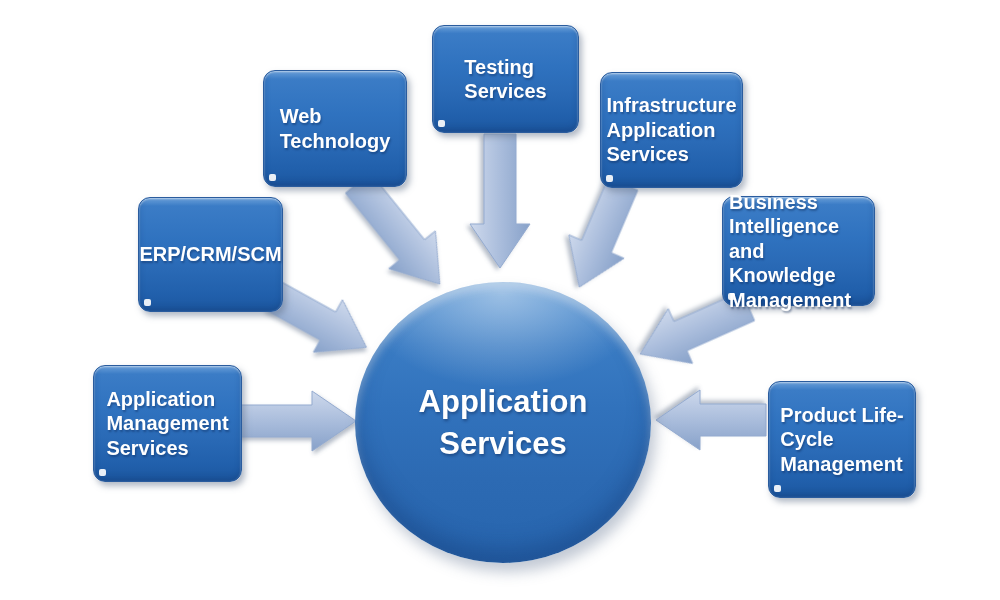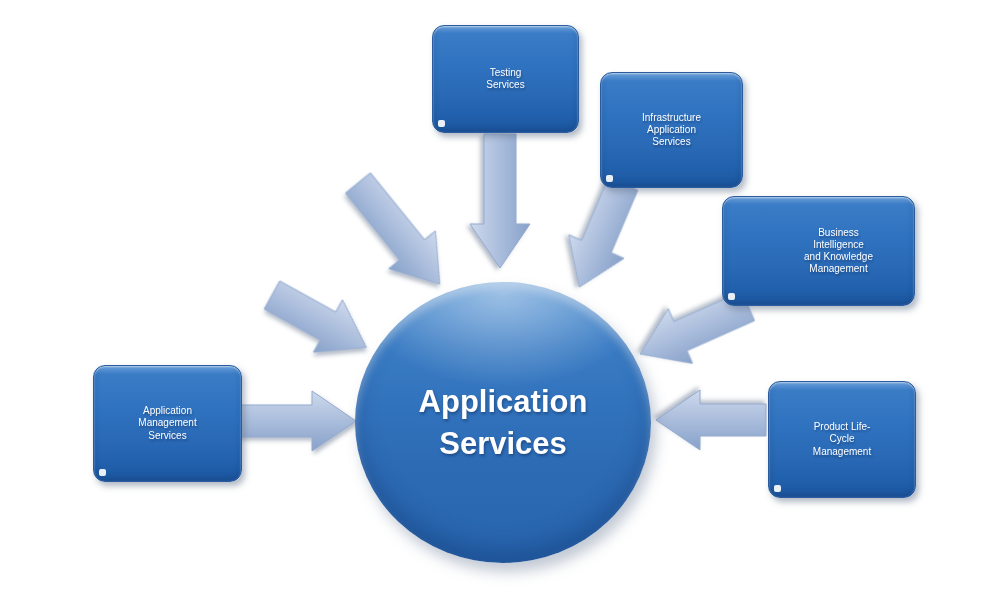--- a/index.html
+++ b/index.html
@@ -16,31 +16,31 @@
     box-shadow:3px 4px 6px rgba(100,115,140,.5),
                inset 0 1px 2px rgba(255,255,255,.55),
                inset 0 -3px 6px rgba(10,40,90,.25);
     display:flex;align-items:center;justify-content:center;
   }
   .node::after{
     content:"";position:absolute;left:5px;bottom:5px;width:7px;height:7px;
     background:rgba(255,255,255,.9);border-radius:2px;
   }
   .node-label{
-    color:#ffffff;font-weight:normal;font-size:10px;line-height:1.22;
-    text-align:center;white-space:pre-line;
+    color:#ffffff;font-weight:bold;font-size:20px;line-height:1.22;
+    white-space:pre-line;
     text-shadow:1px 2px 2px rgba(10,35,80,.4);
     padding:4px 6px;
   }
   .pos-app  {left:93px;  top:365px; width:147px; height:115px;}
   .pos-erp  {left:138px; top:197px; width:143px; height:113px;}
   .pos-web  {left:263px; top:70px;  width:142px; height:115px;}
   .pos-test {left:432px; top:25px;  width:145px; height:106px;}
   .pos-infra{left:600px; top:72px;  width:141px; height:114px;}
-  .pos-bi   {left:722px; top:196px; width:151px; height:108px;padding-left:40px;}
+  .pos-bi   {left:722px; top:196px; width:151px; height:108px;}
   .pos-prod {left:768px; top:367px; width:146px; height:115px;margin-top:14px;}
   .hub{
     position:absolute;z-index:2;left:355px;top:282px;width:296px;height:281px;
     border-radius:50%;
     background:
       radial-gradient(ellipse 70% 48% at 50% 4%, rgba(255,255,255,.45), rgba(255,255,255,0) 70%),
       linear-gradient(180deg,#4f90d2 0%, #3a7cc4 22%, #3172bc 45%, #2c6ab3 70%, #2765ae 100%);
     box-shadow:inset 0 -14px 22px rgba(15,50,105,.35),
                inset 0 6px 8px rgba(255,255,255,.4),
                5px 9px 14px rgba(120,135,160,.45);
@@ -88,21 +88,28 @@
 
     <path fill="url(#agB)" stroke="#94abd0" stroke-width="1" filter="url(#ds)" transform="translate(766,420) rotate(180)" d="M0 -16 L66 -16 L66 -30 L110 0 L66 30 L66 16 L0 16 Z"></path>
   </svg>
 
   <div class="node pos-app">
     <span class="node-label">Application
 Management
 Services</span>
   </div>
 
+  <div class="node pos-erp">
+    <span class="node-label">ERP/CRM/SCM</span>
+  </div>
 
+  <div class="node pos-web">
+    <span class="node-label">Web
+Technology</span>
+  </div>
 
   <div class="node pos-test">
     <span class="node-label">Testing
 Services</span>
   </div>
 
   <div class="node pos-infra">
     <span class="node-label">Infrastructure
 Application
 Services</span>

